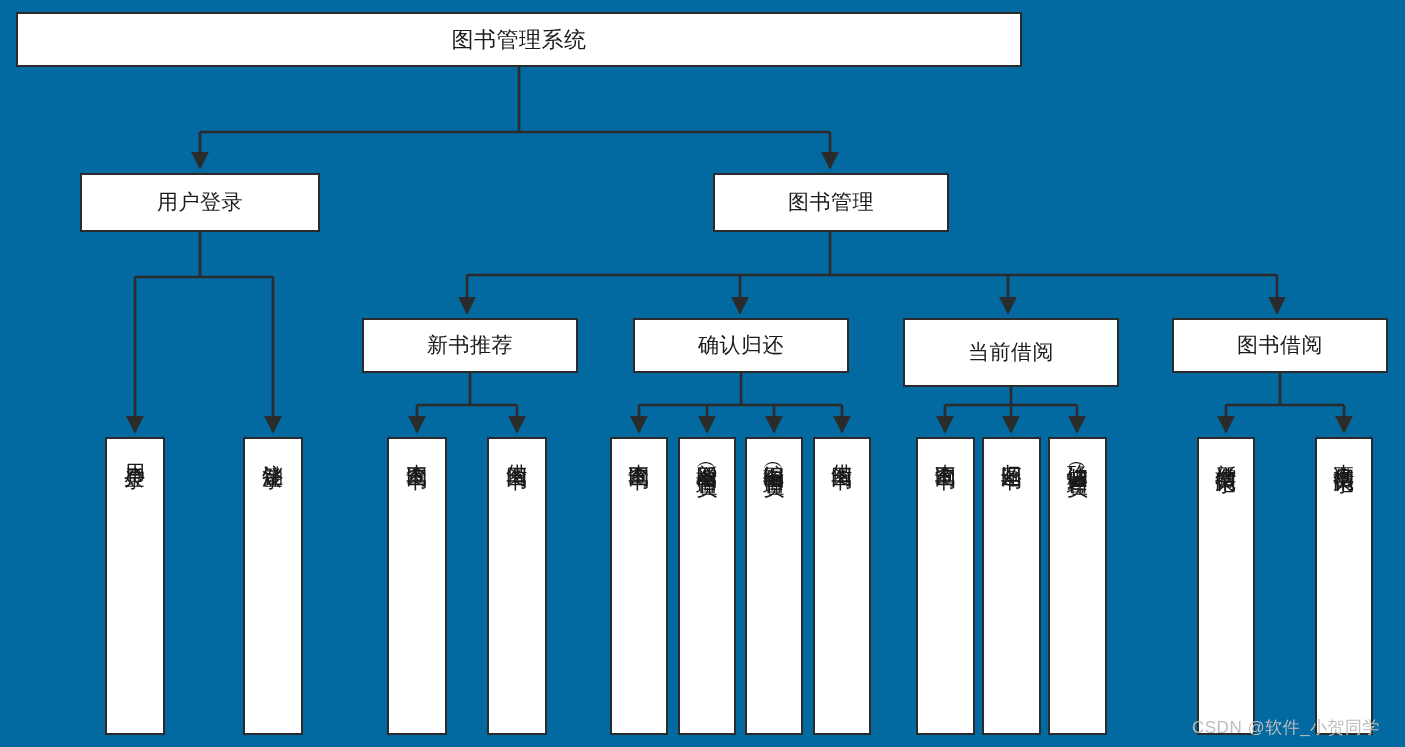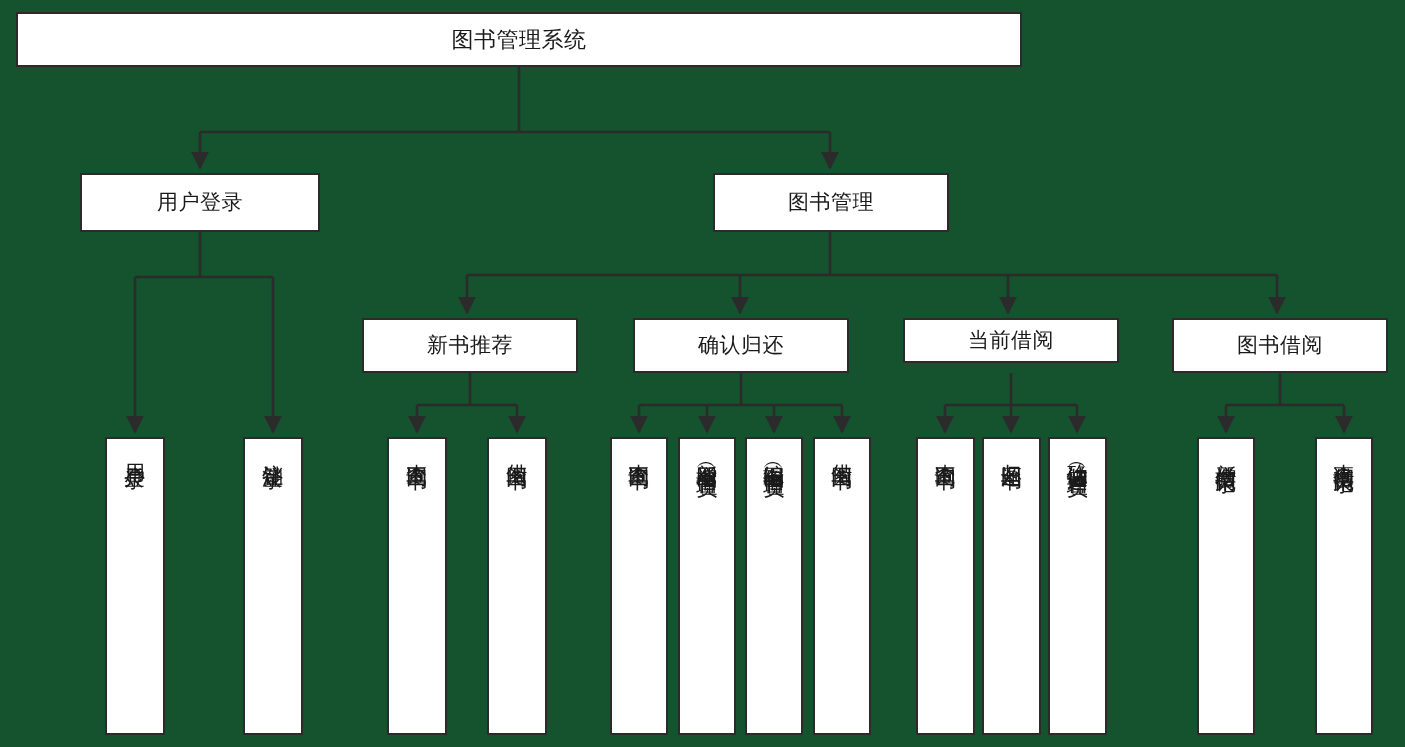--- a/index.html
+++ b/index.html
@@ -8,21 +8,21 @@
     padding: 0;
     background: #ffffff;
   }
   body {
     font-family: "Liberation Sans", "DejaVu Sans", sans-serif;
   }
   #canvas {
     position: relative;
     width: 1405px;
     height: 747px;
-    background: #14532d;
+    background: #0369a1;
     overflow: hidden;
   }
   #wires {
     position: absolute;
     left: 0;
     top: 0;
     width: 1405px;
     height: 747px;
     pointer-events: none;
   }
@@ -139,21 +139,21 @@
   <div class="node horiz" style="left:362px; top:318px; width:216px; height:55px;">
     <span class="node-label">新书推荐</span>
   </div>
 
   <div class="node horiz" style="left:713px; top:173px; width:236px; height:59px;">
     <span class="node-label">图书管理</span>
   </div>
   <div class="node horiz" style="left:633px; top:318px; width:216px; height:55px;">
     <span class="node-label">确认归还</span>
   </div>
-  <div class="node horiz" style="left:903px; top:318px; width:216px; height:45px;">
+  <div class="node horiz" style="left:903px; top:318px; width:216px; height:69px;">
     <span class="node-label">当前借阅</span>
   </div>
   <div class="node horiz" style="left:1172px; top:318px; width:216px; height:55px;">
     <span class="node-label">图书借阅</span>
   </div>
 
   <div class="node vert" style="left:105px; top:437px; width:60px; height:298px;">
     <span class="node-label">用户登录</span>
   </div>
   <div class="node vert" style="left:243px; top:437px; width:60px; height:298px;">
@@ -186,14 +186,15 @@
   <div class="node vert" style="left:1048px; top:437px; width:59px; height:298px;">
     <span class="node-label">确认归还（管理员）</span>
   </div>
   <div class="node vert" style="left:1197px; top:437px; width:58px; height:298px;">
     <span class="node-label">新增借阅记录</span>
   </div>
   <div class="node vert" style="left:1315px; top:437px; width:58px; height:298px;">
     <span class="node-label">查询借阅记录</span>
   </div>
 
+  <div class="watermark" style="left:1192px; top:716px;">CSDN @软件_小贺同学</div>
 
 </div>
 
 </body></html>

